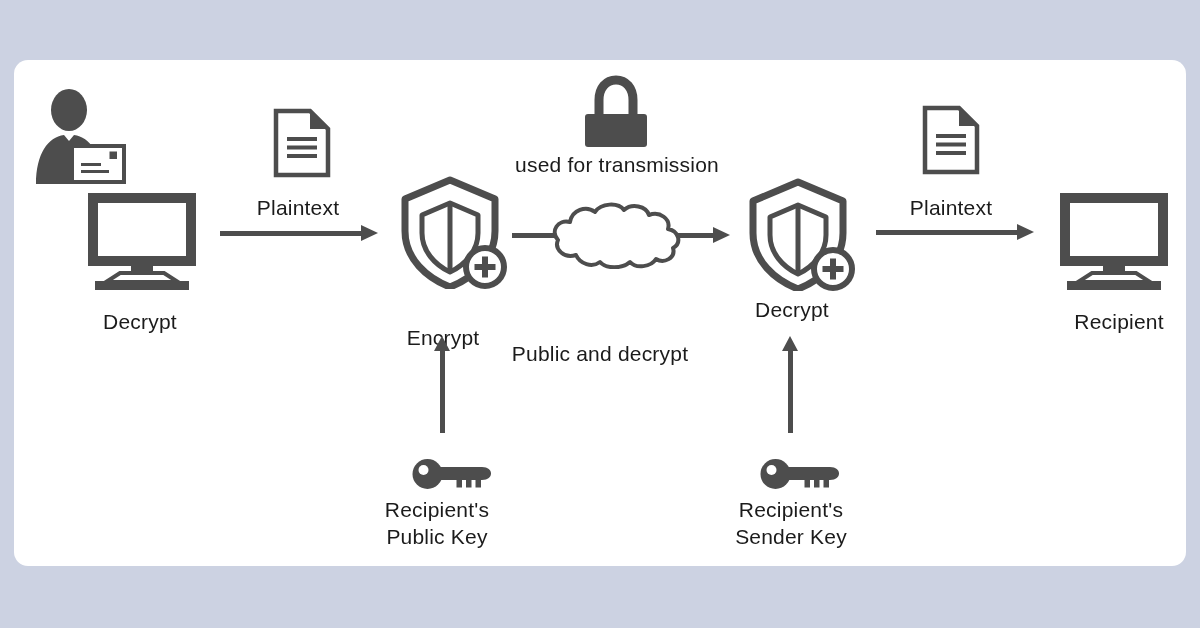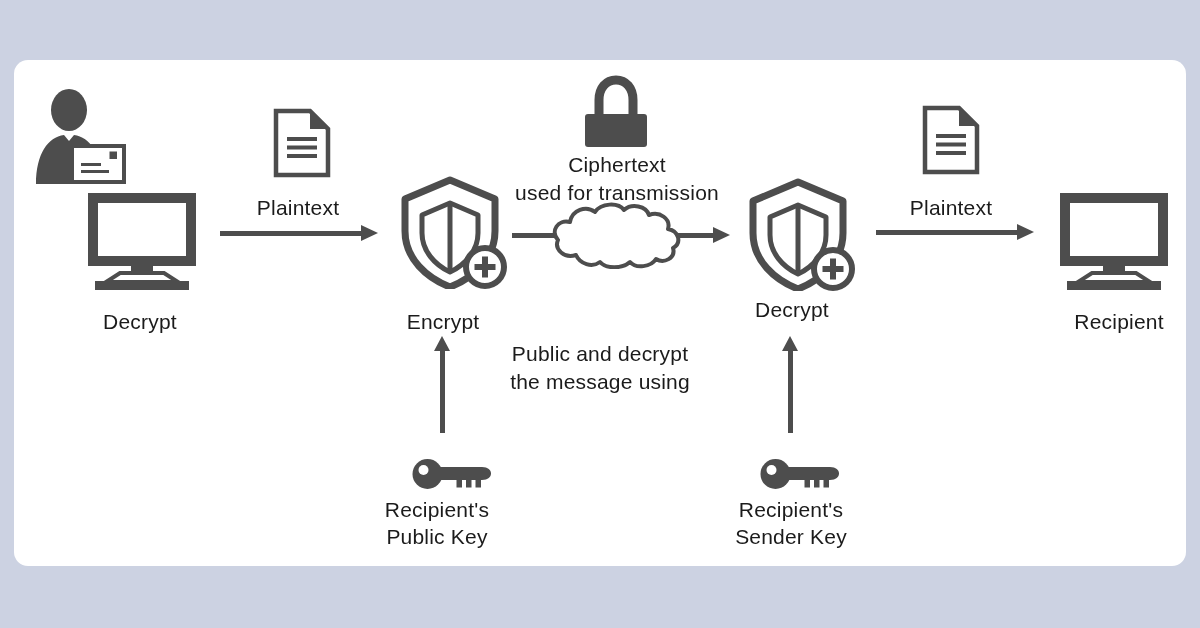--- a/index.html
+++ b/index.html
@@ -99,30 +99,29 @@
     <span>Plaintext</span>
   </div>
   <div class="arrow-h" style="left:220px;top:225px;width:158px">
     <div class="shaft"></div>
     <div class="head"></div>
   </div>
 
   <svg class="abs" style="left:396px;top:175px" width="112" height="114" viewBox="0 0 112 114">
       <use href="#sym-shield-plus"></use>
     </svg>
-  <div class="label" style="left:443px;top:308px">
+  <div class="label" style="left:443px;top:324px">
     <span>Encrypt</span>
   </div>
 
   <svg class="abs" style="left:584px;top:75px" width="64" height="73" viewBox="0 0 64 73">
     <path d="M15,41 V25 C15,13 22,5 32,5 C42,5 49,13 49,25 V41" fill="none" stroke="#4d4d4d" stroke-width="9"></path>
     <rect x="1" y="39" width="62" height="33" rx="3" fill="#4d4d4d"></rect>
   </svg>
   <div class="label" style="left:617px;top:151px">
-    <span>Ciphertext</span>
     <span>used for transmission</span>
   </div>
   <div class="arrow-h" style="left:512px;top:227px;width:218px">
     <div class="shaft"></div>
     <div class="head"></div>
   </div>
   <svg class="abs" style="left:546px;top:201px" width="140" height="68" viewBox="0 0 140 68">
     <path d="M30,54 C18,58 8,48 12,39 C4,30 12,18 24,21 C26,9 40,4 49,11 C55,2 72,1 78,9
              C86,2 100,5 103,14 C114,10 125,18 122,28 C133,30 136,42 127,47 C130,57 118,63 110,58
              C105,66 90,68 84,61 C76,68 60,68 54,61 C46,67 34,63 30,54 Z" fill="#ffffff" stroke="#4d4d4d" stroke-width="4" stroke-linejoin="round"></path>
@@ -148,21 +147,20 @@
 
   <svg class="abs" style="left:1060px;top:193px" width="108" height="97" viewBox="0 0 108 97">
       <use href="#sym-monitor"></use>
     </svg>
   <div class="label" style="left:1119px;top:308px">
     <span>Recipient</span>
   </div>
 
   <div class="label" style="left:600px;top:340px">
     <span>Public and decrypt</span>
-    <span>the message using</span>
   </div>
 
   <div class="arrow-v" style="left:434px;top:336px;height:97px">
     <div class="head"></div>
     <div class="shaft"></div>
   </div>
   <svg class="abs" style="left:412px;top:453px" width="80" height="38" viewBox="0 0 80 38">
       <use href="#sym-key"></use>
     </svg>
   <div class="label label-tight" style="left:437px;top:496px">

